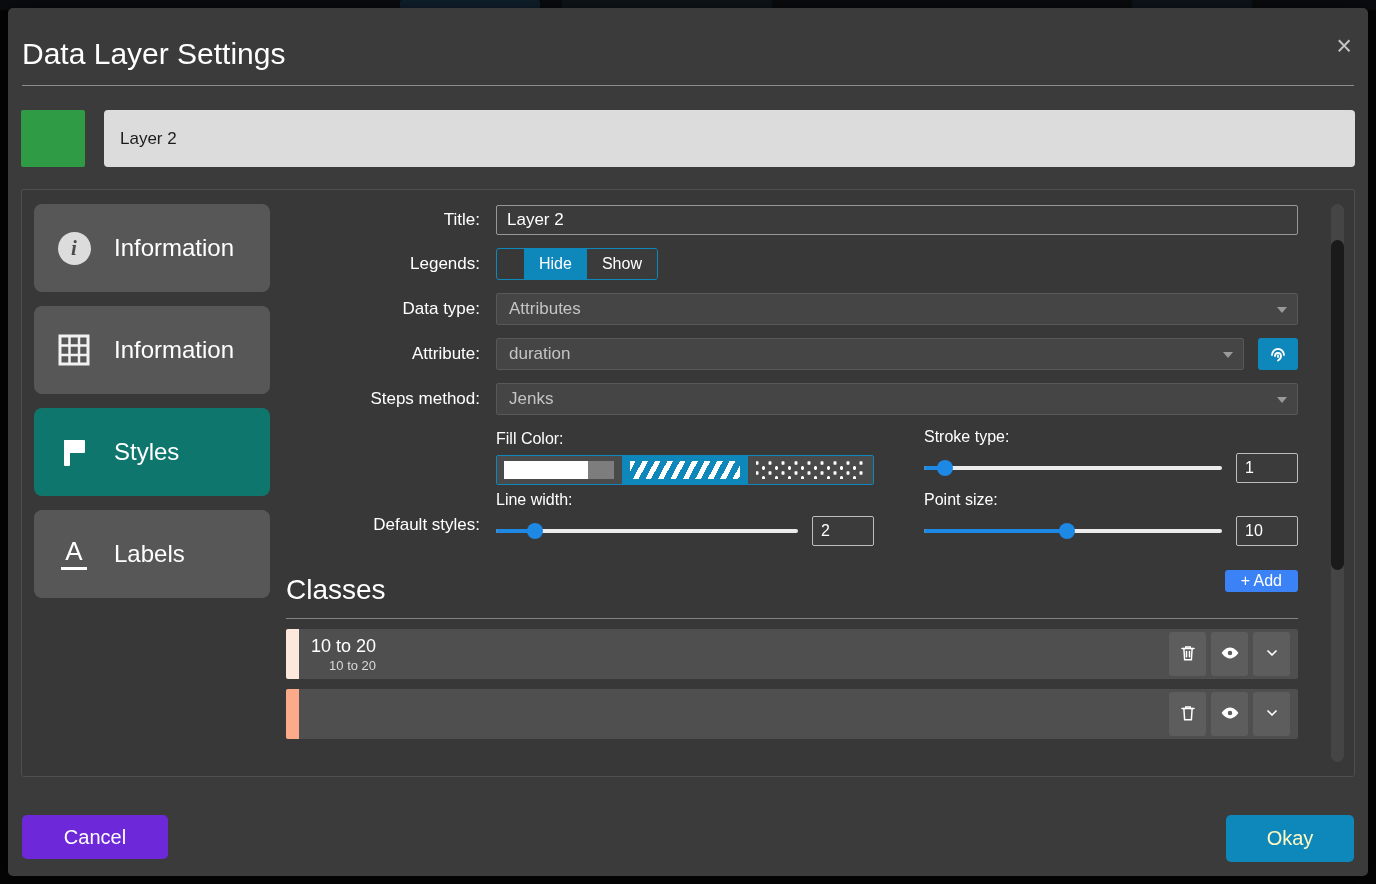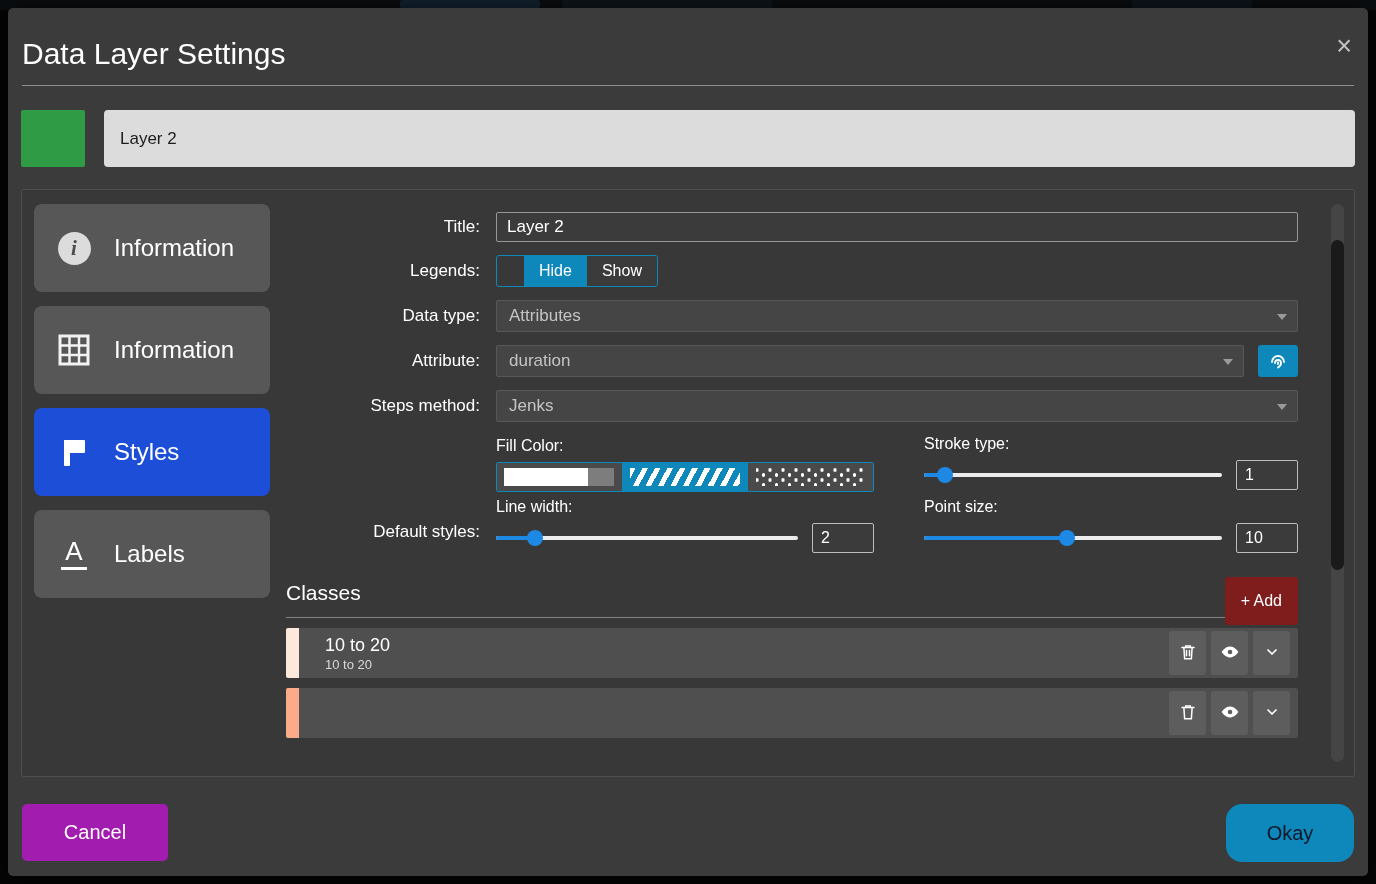--- a/index.html
+++ b/index.html
@@ -23,27 +23,27 @@
 
   .layer-row { display:flex; gap:19px; margin:24px 13px 22px; height:57px; }
   .layer-swatch { width:64px; height:57px; border-radius:2px; flex-shrink:0; }
   .layer-name-input { flex:1; background:#dcdcdc; border:none; border-radius:4px; font-size:17px; color:#1c1c1c; padding:0 16px; font-family:"Liberation Sans", sans-serif; }
 
   .panel { position:relative; margin:0 13px; height:588px; background:#383838; border:1px solid #4f4f4f; border-radius:3px; overflow:hidden; }
 
   
   .sidebar { position:absolute; left:12px; top:14px; width:236px; }
   .side-item { height:88px; border-radius:8px; background:#575757; margin-bottom:14px; display:flex; align-items:center; gap:22px; padding-left:22px; color:#fff; font-size:24px; cursor:pointer; }
-  .side-item.active { background:#1d4ed8; }
+  .side-item.active { background:#0f766e; }
   .side-icon { width:36px; height:36px; display:flex; align-items:center; justify-content:center; flex-shrink:0; }
   .info-badge { width:33px; height:33px; border-radius:50%; background:#dcdcdc; color:#4c4c4c; font:italic bold 21px "Liberation Serif", serif; display:flex; align-items:center; justify-content:center; }
   .labels-glyph { font-size:26px; color:#fff; border-bottom:3px solid #fff; padding:0 4px 3px; line-height:1; }
 
   
-  .form { position:absolute; left:264px; top:22px; right:56px; }
+  .form { position:absolute; left:264px; top:15px; right:56px; }
   .frow { display:flex; align-items:center; margin-bottom:13px; }
   .flabel { width:210px; text-align:right; padding-right:16px; font-size:17px; color:#fff; flex-shrink:0; }
   .fcontrol { flex:1; display:flex; align-items:center; min-width:0; }
 
   .text-input { width:100%; height:30px; background:#3b3b3b; border:1px solid #979797; border-radius:2px; color:#fff; font-size:17px; padding:0 10px; font-family:"Liberation Sans", sans-serif; }
 
   .toggle { display:inline-flex; border:1px solid #0e87ba; border-radius:3px; overflow:hidden; }
   .toggle-opt { padding:6px 15px; font-size:16px; color:#fff; background:#3b3b3b; cursor:pointer; }
   .toggle-opt.active { background:#0e87ba;margin-left:27px; }
 
@@ -77,38 +77,38 @@
   .slider-row { display:flex; align-items:center; gap:14px; }
   .slider { position:relative; flex:1; height:18px; cursor:pointer; }
   .slider-track { position:absolute; left:0; right:0; top:7px; height:4px; background:#ececec; border-radius:2px; }
   .slider-fill { position:absolute; left:0; top:7px; height:4px; background:#1e88e5; border-radius:2px; }
   .slider-thumb { position:absolute; top:1px; width:16px; height:16px; border-radius:50%; background:#1e88e5; }
   .num-input { width:62px; height:30px; background:#3b3b3b; border:1px solid #bdbdbd; border-radius:2px; color:#fff; font-size:16px; padding:0 8px; font-family:"Liberation Sans", sans-serif; flex-shrink:0; }
 
   
   .classes-section { margin-top:28px; }
   .classes-header { position:relative; border-bottom:1px solid #838383; padding-bottom:12px; }
-  .classes-heading { color:#fff; font-size:21px; font-weight:400; }
-  .add-btn { position:absolute; right:0; top:-4px; height:48px; padding:0 16px; background:#7f1d1d; color:#fff; border:none; border-radius:3px; font-size:16px; cursor:pointer; }
+  .classes-heading { color:#fff; font-size:28px; font-weight:400; }
+  .add-btn { position:absolute; right:0; top:-4px; height:22px; padding:0 16px; background:#3b82f6; color:#fff; border:none; border-radius:3px; font-size:16px; cursor:pointer; }
   .class-row { position:relative; height:50px; background:#4f4f4f; margin-top:10px; display:flex; align-items:center; border-radius:2px; overflow:hidden; }
   .class-swatch { width:13px; height:100%; flex-shrink:0; }
-  .class-text { margin-left:26px; }
+  .class-text { margin-left:12px;text-align:right; }
   .class-title { color:#fff; font-size:18px; line-height:1.25; }
   .class-subtitle { color:#d9d9d9; font-size:13px; }
   .row-actions { position:absolute; right:8px; top:3px; display:flex; gap:5px; }
   .row-btn { width:37px; height:44px; background:#5d5d5d; border:none; border-radius:3px; display:flex; align-items:center; justify-content:center; cursor:pointer; }
 
   
   .scrollbar-track { position:absolute; right:10px; top:14px; bottom:14px; width:13px; background:#454545; border-radius:7px; }
   .scrollbar-thumb { position:absolute; left:0; top:36px; width:13px; height:330px; background:#1a1a1a; border-radius:7px; cursor:pointer; }
 
   
   .footer { position:absolute; left:14px; right:14px; bottom:14px; display:flex; justify-content:space-between; }
-  .cancel-btn { width:146px; height:57px; background:#a21caf; color:#fff; border:none; border-radius:5px; font-size:20px; cursor:pointer; font-family:"Liberation Sans", sans-serif; }
-  .okay-btn { width:128px; height:58px; background:#0e87ba; color:#0f172a; border:none; border-radius:16px; font-size:20px; cursor:pointer; font-family:"Liberation Sans", sans-serif; }
+  .cancel-btn { width:146px; height:44px; background:#6d28d9; color:#fff; border:none; border-radius:5px; font-size:20px; cursor:pointer; font-family:"Liberation Sans", sans-serif; }
+  .okay-btn { width:128px; height:47px; background:#0e87ba; color:#fef9c3; border:none; border-radius:5px; font-size:20px; cursor:pointer; font-family:"Liberation Sans", sans-serif; }
 </style>
 </head>
 <body>
 
 <div class="backdrop-strip">
   <div class="bg-frag" style="left:400px;width:140px;background:#1d3d57;"></div>
   <div class="bg-frag" style="left:562px;width:210px;background:#18222c;"></div>
   <div class="bg-frag" style="left:1132px;width:120px;background:#16222e;"></div>
 </div>
 

